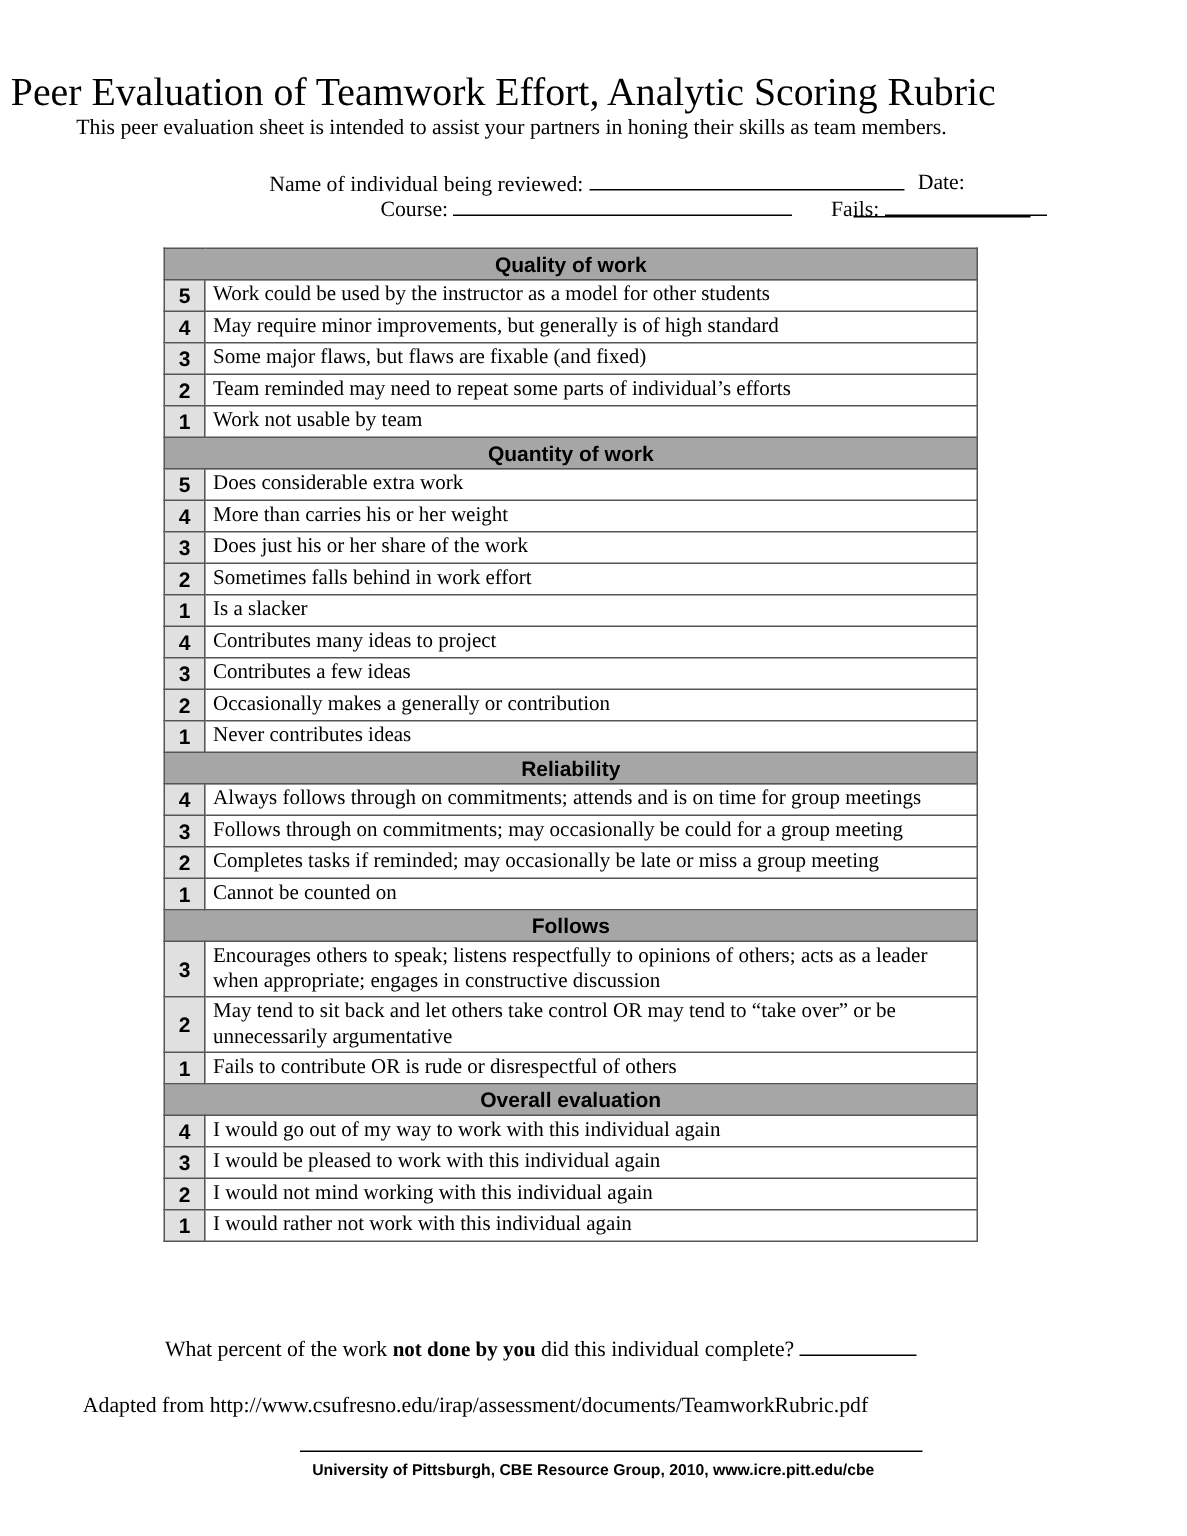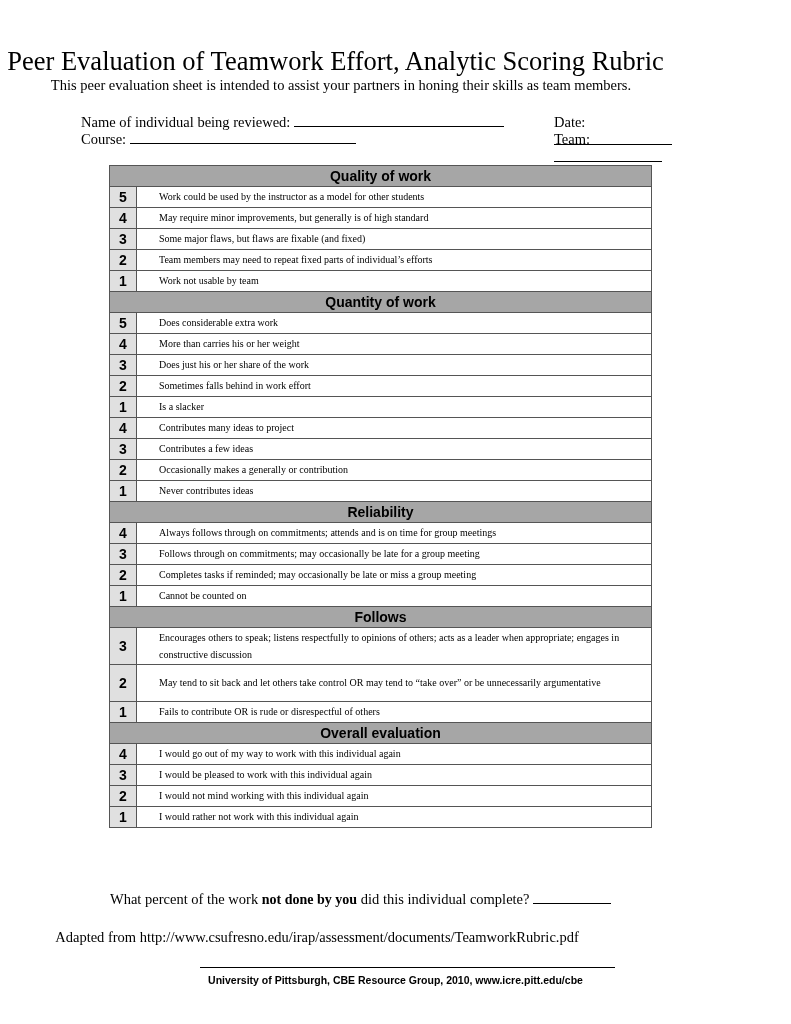--- a/index.html
+++ b/index.html
@@ -1,28 +1,28 @@
 <!DOCTYPE html>
 <html><head>
   <meta charset="utf-8">
   <style>
     html, body { margin: 0; padding: 0; background: #ffffff; }
     body { width: 791px; height: 1024px; position: relative; overflow: hidden; color: #000; }
-    .serif { font-family: "Liberation Serif", "DejaVu Serif", serif; }
+    .serif { font-family: "Liberation Serif", "DejaVu Serif", serif; text-align: center; }
     .sans { font-family: "Liberation Sans", "DejaVu Sans", sans-serif; }
     .title { position: absolute; top: 44px; left: 0; width: 671px; text-align: center; font-size: 26.5px; line-height: 34px; }
     .subtitle { position: absolute; top: 76px; left: 0; width: 682px; text-align: center; font-size: 14.5px; line-height: 18px; }
     .field-row { position: absolute; left: 81px; width: 620px; font-size: 14.5px; line-height: 18px; height: 18px; }
     .field-row .right { position: absolute; left: 441px; top: 0; margin-left: 32px; }
     .blank { display: inline-block; border-bottom: 1px solid #000; height: 13px; vertical-align: baseline; }
     table.rubric { position: absolute; top: 165px; left: 109px; width: 543px; border-collapse: collapse; }
     table.rubric td { border: 1px solid #555; padding: 0; }
     .cat td { background: #a6a6a6; text-align: center; font-weight: bold; font-size: 14px; height: 20px; font-family: "Liberation Sans", "DejaVu Sans", sans-serif; }
     .row td.score { width: 26px; background: #e0e0e0; text-align: center; font-weight: bold; font-size: 14px; font-family: "Liberation Sans", "DejaVu Sans", sans-serif; }
-    .row td.desc { padding-left: 22px; font-size: 10px; line-height: 17.5px; height: 20px; font-family: "Liberation Serif", "DejaVu Serif", serif; }
+    .row td.desc { padding-left: 5px; font-size: 14px; line-height: 17.5px; height: 20px; font-family: "Liberation Serif", "DejaVu Serif", serif; }
     .row.tall td.desc { height: 36px; }
     .question { position: absolute; top: 890px; left: 110px; font-size: 14.5px; line-height: 18px; }
     .question b { font-family: Liberation Serif, serif; font-size: 14px; }
     .adapted { position: absolute; top: 928px; left: 0; width: 634px; text-align: center; font-size: 14.5px; line-height: 18px; }
     .footer-rule { position: absolute; top: 967px; left: 200px; width: 415px; border-top: 1.5px solid #000; }
     .footer { position: absolute; top: 974px; left: 0; width: 791px; text-align: center; font-size: 10.5px; font-weight: bold; }
   </style>
 </head>
 <body>
 
@@ -34,21 +34,21 @@
   <span class="blank" style="width:210px;"></span>
   <span class="right">
     <span>Date:</span>
     <span class="blank" style="width:118px;"></span>
   </span>
 </div>
 <div class="field-row serif" style="top:130px;">
   <span>Course:</span>
   <span class="blank" style="width:226px;"></span>
   <span class="right">
-    <span>Team:</span>
+    <span>Fails:</span>
     <span class="blank" style="width:108px;"></span>
   </span>
 </div>
 
 <table class="rubric">
   <tbody id="rubric-body">
       <tr class="cat">
         <td colspan="2">Quality of work</td>
       </tr>
       <tr class="row">
@@ -58,21 +58,21 @@
       <tr class="row">
         <td class="score">4</td>
         <td class="desc">May require minor improvements, but generally is of high standard</td>
       </tr>
       <tr class="row">
         <td class="score">3</td>
         <td class="desc">Some major flaws, but flaws are fixable (and fixed)</td>
       </tr>
       <tr class="row">
         <td class="score">2</td>
-        <td class="desc">Team members may need to repeat fixed parts of individual’s efforts</td>
+        <td class="desc">Team reminded may need to repeat some parts of individual’s efforts</td>
       </tr>
       <tr class="row">
         <td class="score">1</td>
         <td class="desc">Work not usable by team</td>
       </tr>
       <tr class="cat">
         <td colspan="2">Quantity of work</td>
       </tr>
       <tr class="row">
         <td class="score">5</td>
@@ -112,21 +112,21 @@
       </tr>
       <tr class="cat">
         <td colspan="2">Reliability</td>
       </tr>
       <tr class="row">
         <td class="score">4</td>
         <td class="desc">Always follows through on commitments; attends and is on time for group meetings</td>
       </tr>
       <tr class="row">
         <td class="score">3</td>
-        <td class="desc">Follows through on commitments; may occasionally be late for a group meeting</td>
+        <td class="desc">Follows through on commitments; may occasionally be could for a group meeting</td>
       </tr>
       <tr class="row">
         <td class="score">2</td>
         <td class="desc">Completes tasks if reminded; may occasionally be late or miss a group meeting</td>
       </tr>
       <tr class="row">
         <td class="score">1</td>
         <td class="desc">Cannot be counted on</td>
       </tr>
       <tr class="cat">

